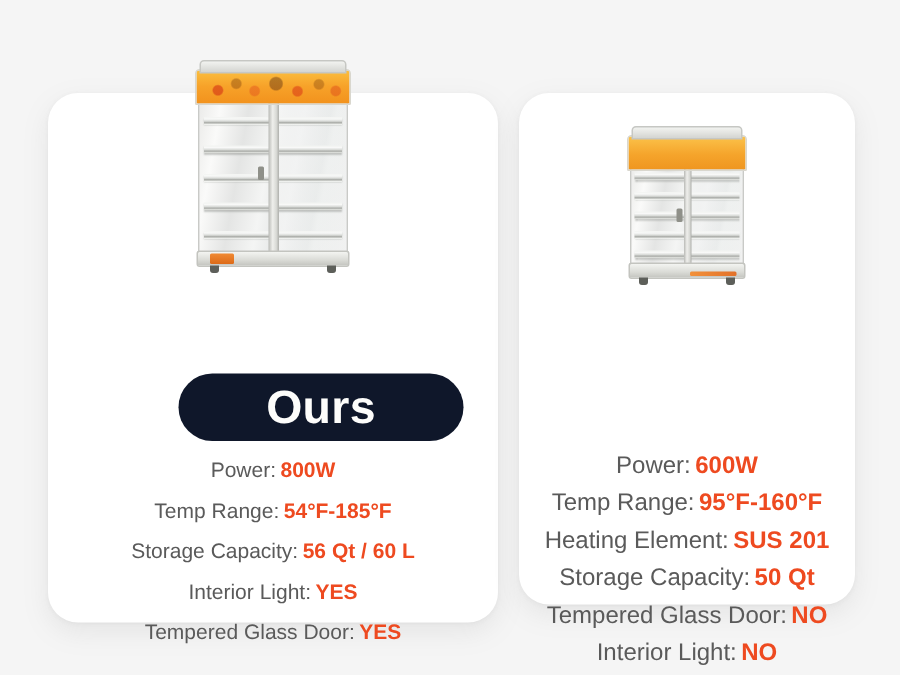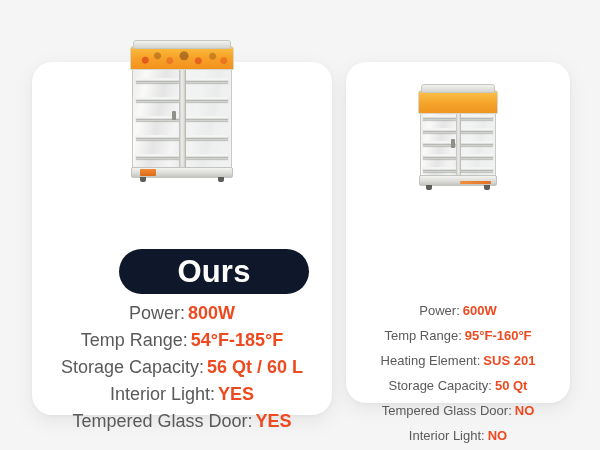--- a/index.html
+++ b/index.html
@@ -235,26 +235,26 @@
     text-align: center;
   }
   .specs-ours { top: 238px; }
   .specs-others { top: 236px; }
 
   .spec-row {
     white-space: nowrap;
     color: #585858;
   }
   .specs-ours .spec-row {
-    font-size: 18px;
+    font-size: 14px;
     line-height: 27px;
     height: 27px;
   }
   .specs-others .spec-row {
-    font-size: 13px;
+    font-size: 16px;
     line-height: 25px;
     height: 25px;
   }
   .spec-label { color: #5a5a5a; font-weight: 400; }
   .spec-value { color: #ee4a20; font-weight: 700; margin-left: 3px; }
 </style>
 </head>
 <body>
 
 <div class="compare-stage">

